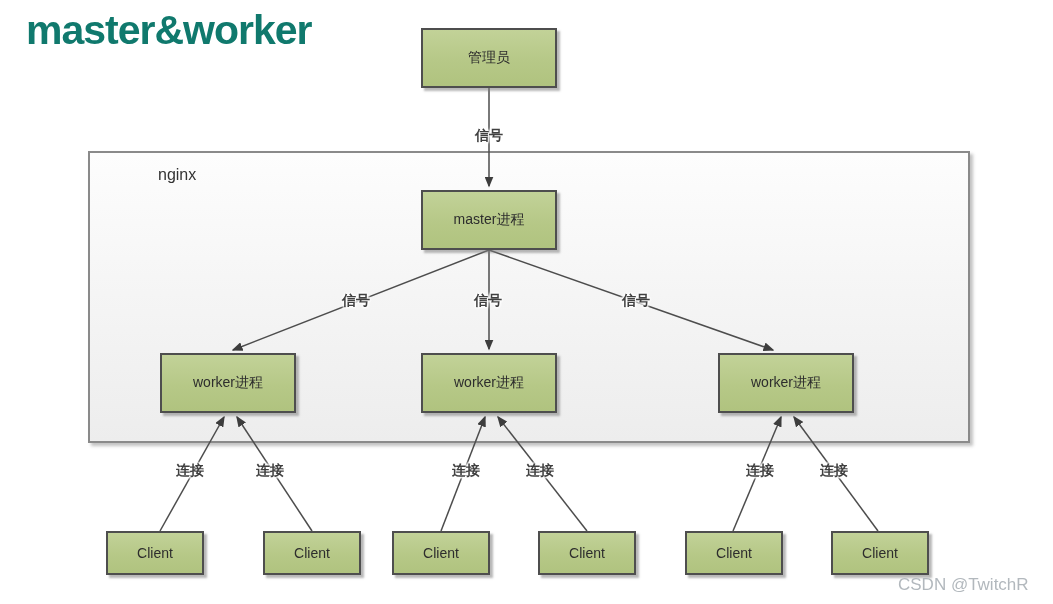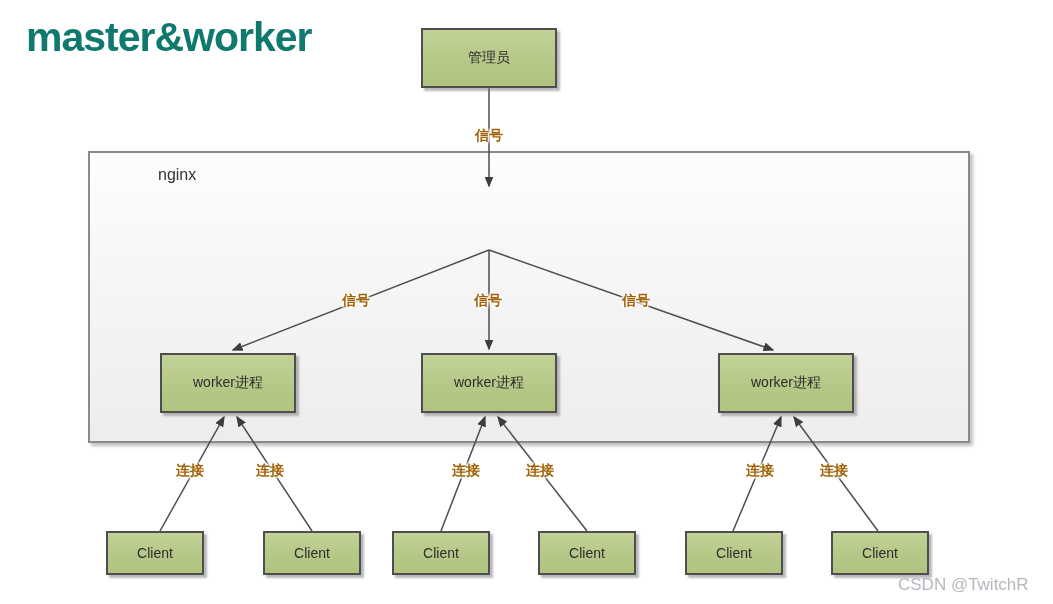--- a/index.html
+++ b/index.html
@@ -11,21 +11,21 @@
   .canvas {
     position: relative;
     width: 1053px;
     height: 604px;
     background: #ffffff;
     overflow: hidden;
   }
   .title {
     position: absolute;
     left: 26px;
-    top: 14px;
+    top: 7px;
     font-size: 41px;
     font-weight: 600;
     letter-spacing: -1px;
     color: #10796d;
     z-index: 5;
   }
   .nginx-container {
     position: absolute;
     left: 88px;
     top: 151px;
@@ -66,21 +66,21 @@
     z-index: 3;
     text-align: center;
   }
   .node.process { width: 136px; height: 60px; }
   .node.client  { width: 98px;  height: 44px; }
   .edge-label {
     position: absolute;
     transform: translateX(-50%);
     font-size: 14px;
     font-weight: 600;
-    color: #a16207;
+    color: #404040;
     z-index: 4;
     white-space: nowrap;
     text-shadow: -1px -1px 2px #ffffff, 1px -1px 2px #ffffff,
                  -1px 1px 2px #ffffff, 1px 1px 2px #ffffff,
                  0 0 4px #ffffff;
   }
   .watermark {
     position: absolute;
     left: 898px;
     top: 575px;
@@ -114,20 +114,21 @@
       <line x1="160" y1="531" x2="224" y2="417" marker-end="url(#arrow)"></line>
       <line x1="312" y1="531" x2="237" y2="417" marker-end="url(#arrow)"></line>
       <line x1="441" y1="531" x2="485" y2="417" marker-end="url(#arrow)"></line>
       <line x1="587" y1="531" x2="498" y2="417" marker-end="url(#arrow)"></line>
       <line x1="733" y1="531" x2="781" y2="417" marker-end="url(#arrow)"></line>
       <line x1="878" y1="531" x2="794" y2="417" marker-end="url(#arrow)"></line>
     </g>
   </svg>
 
   <div class="node process" style="left:421px; top:28px;">管理员</div>
+  <div class="node process" style="left:421px; top:190px;">master进程</div>
   <div class="node process" style="left:160px; top:353px;">worker进程</div>
   <div class="node process" style="left:421px; top:353px;">worker进程</div>
   <div class="node process" style="left:718px; top:353px;">worker进程</div>
 
   <div class="node client" style="left:106px; top:531px;">Client</div>
   <div class="node client" style="left:263px; top:531px;">Client</div>
   <div class="node client" style="left:392px; top:531px;">Client</div>
   <div class="node client" style="left:538px; top:531px;">Client</div>
   <div class="node client" style="left:685px; top:531px;">Client</div>
   <div class="node client" style="left:831px; top:531px;">Client</div>

